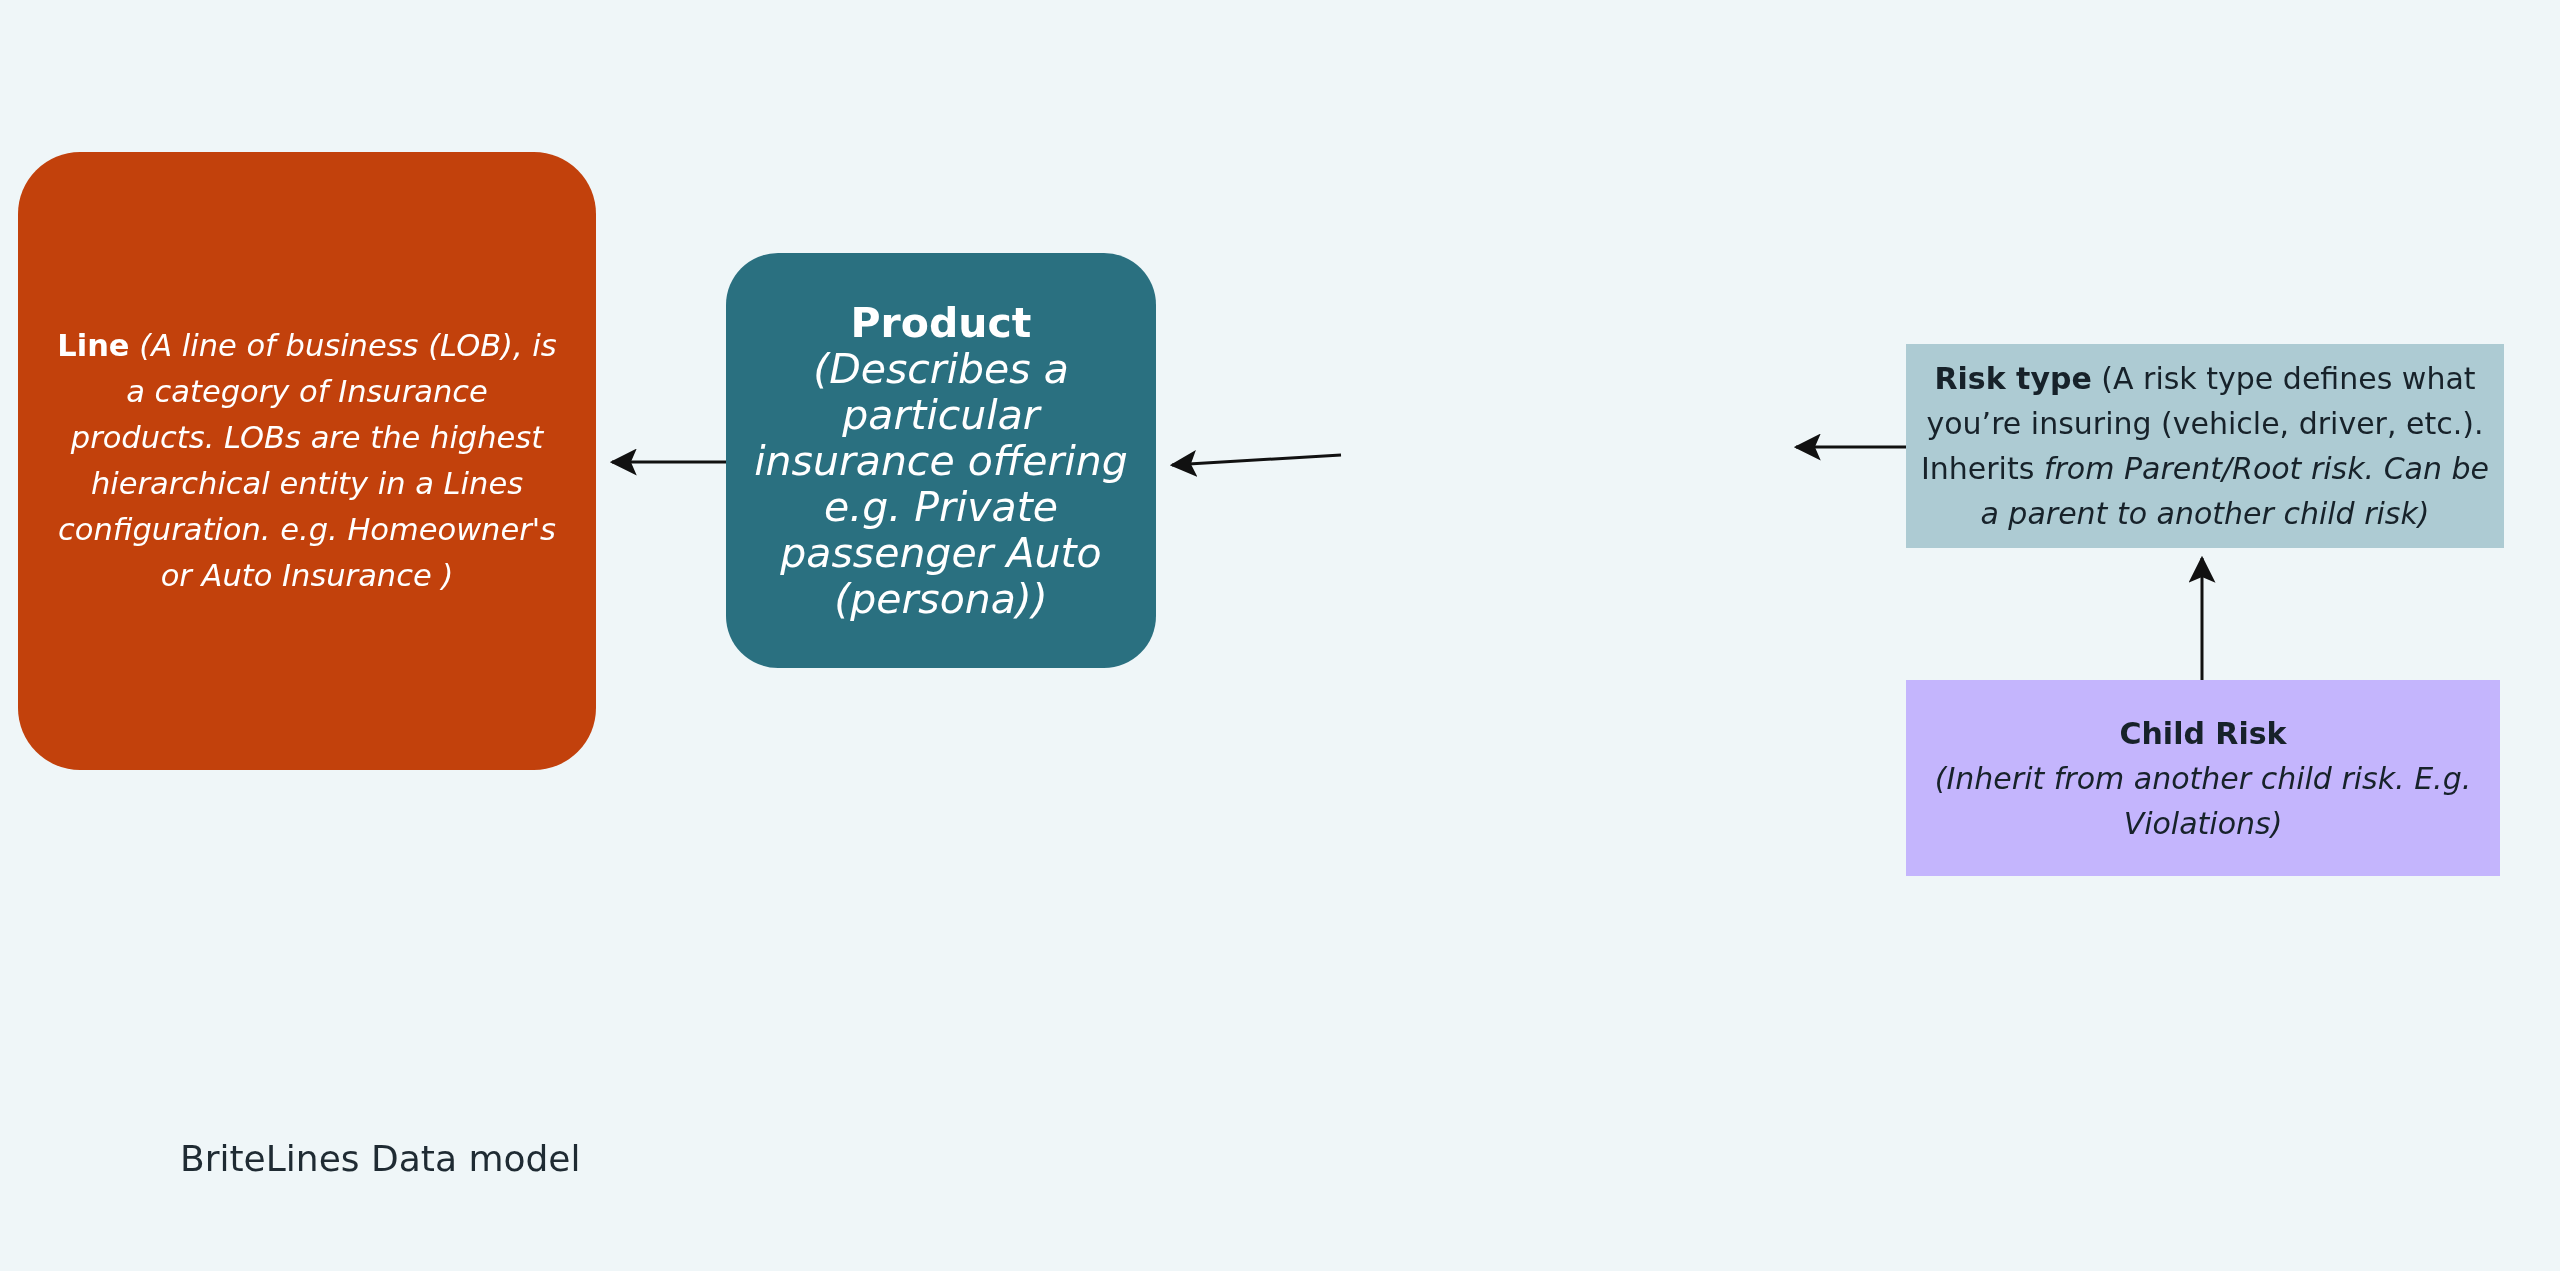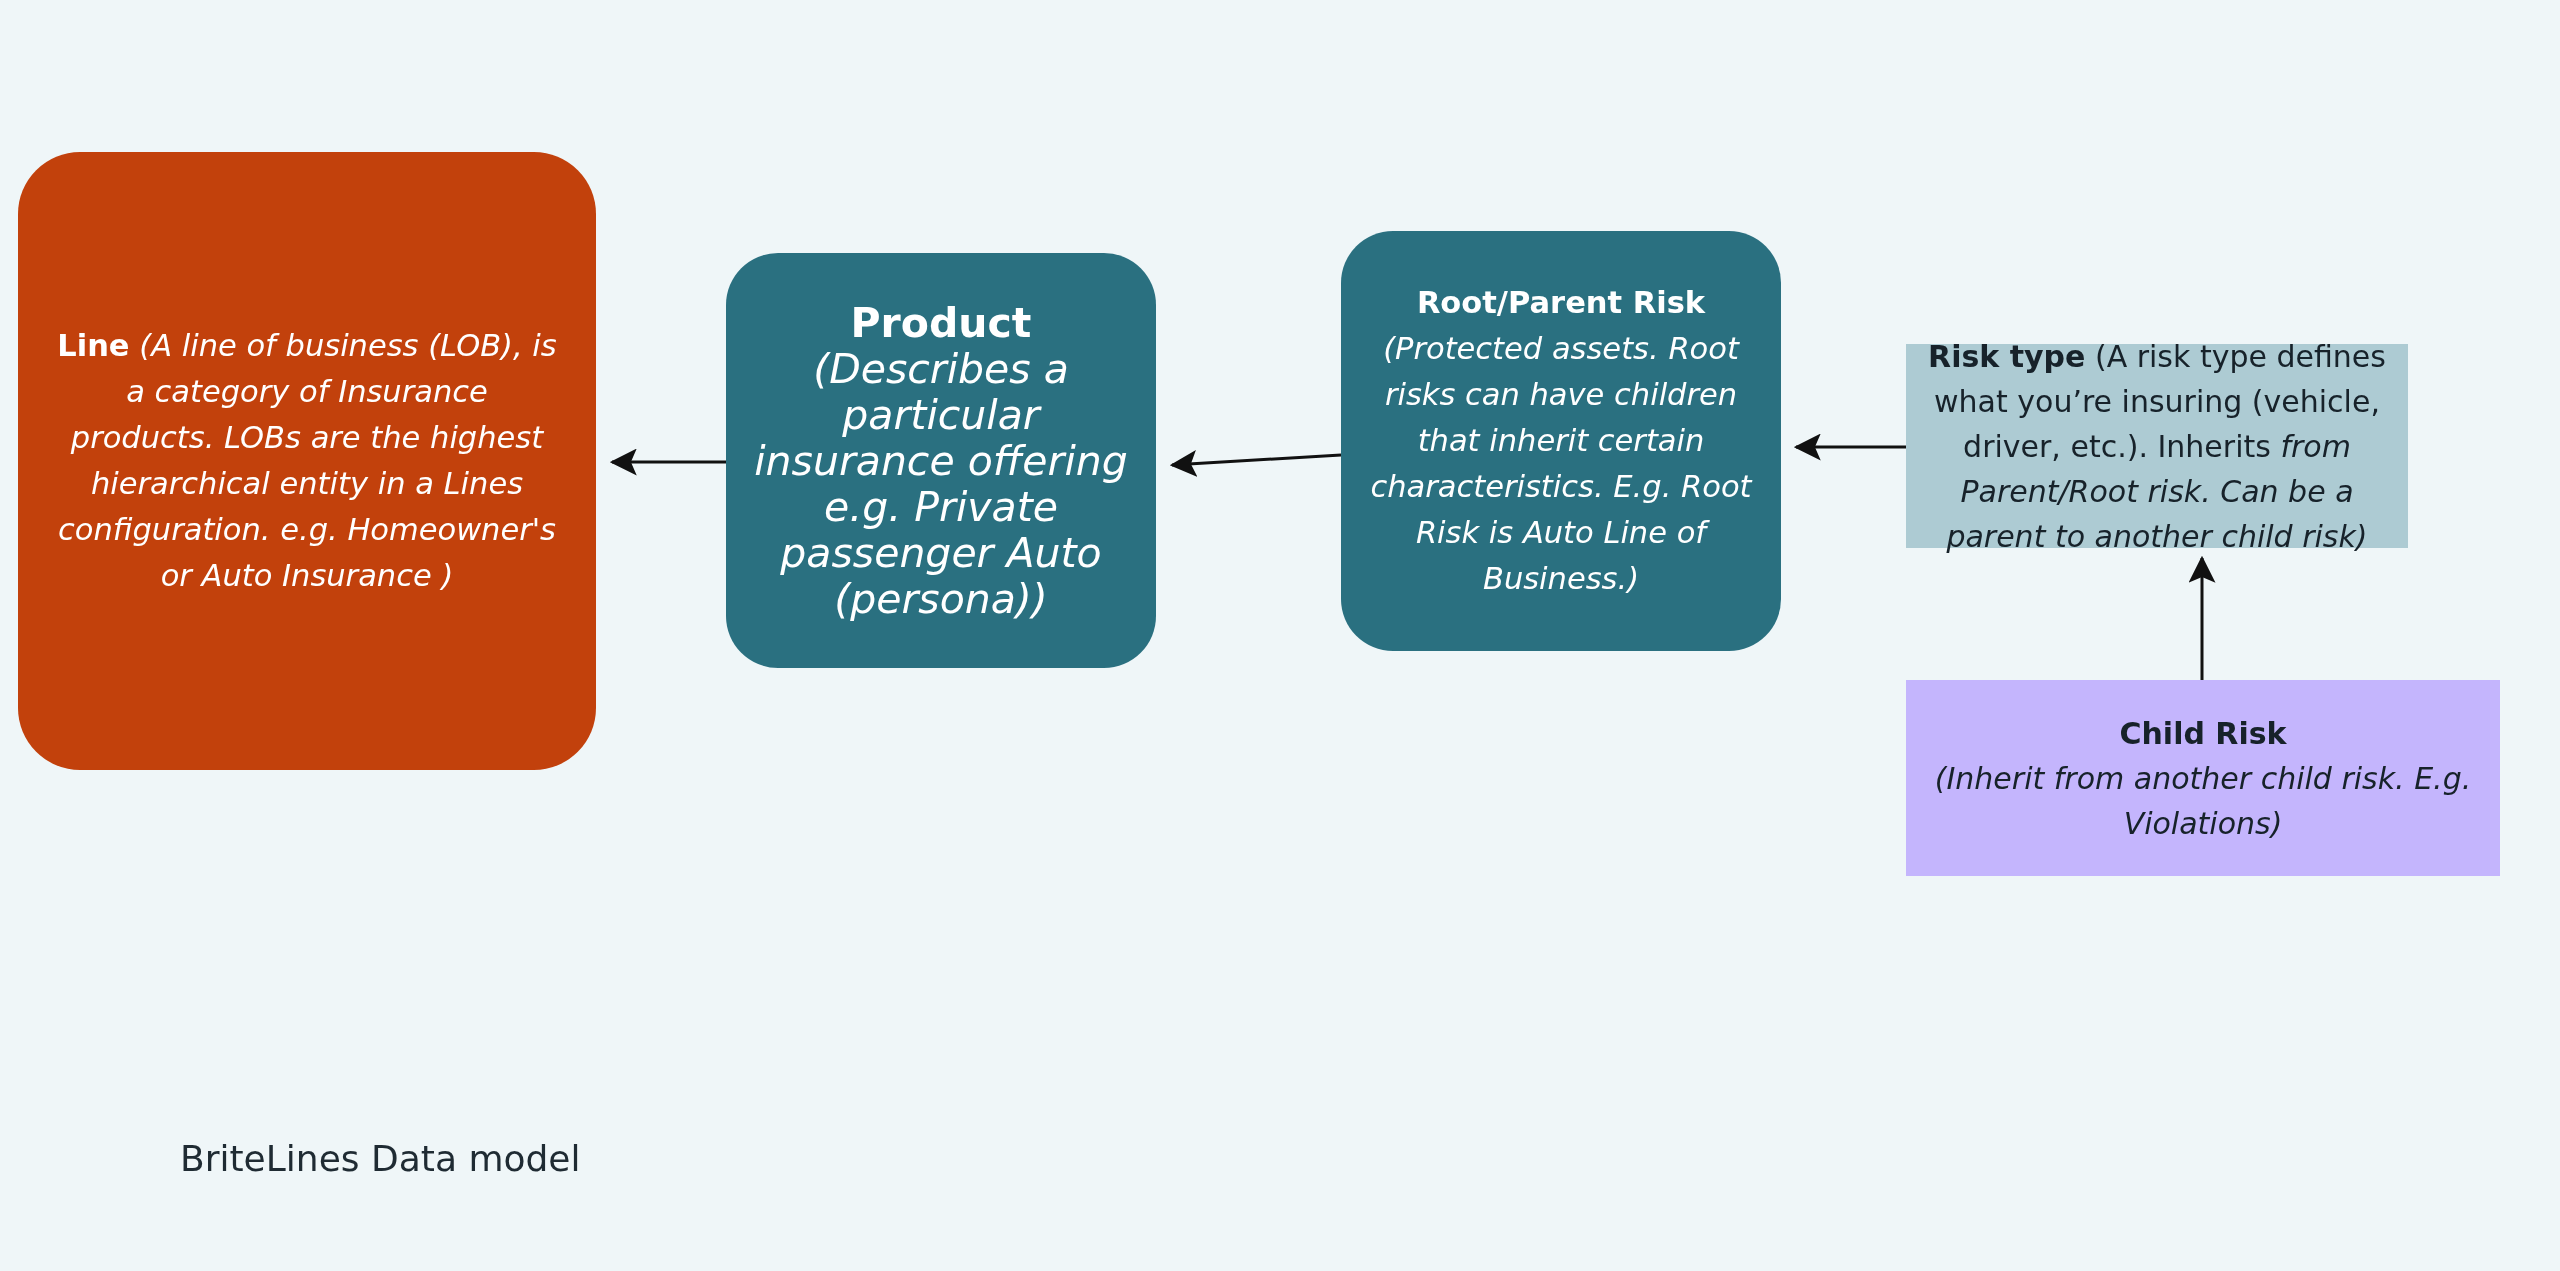--- a/index.html
+++ b/index.html
@@ -87,21 +87,21 @@
     font-size: 30.5px;
     line-height: 46px;
     font-style: italic;
     padding: 0 18px;
   }
 
   
   #node-risk-type {
     left: 1906px;
     top: 344px;
-    width: 502px;
+    width: 598px;
     height: 204px;
     background: #adcbd3;
     border-radius: 0;
     color: #17222a;
   }
   #node-risk-type .txt {
     font-size: 30px;
     line-height: 45px;
     font-style: normal;
     padding: 0 14px;
@@ -169,23 +169,20 @@
   </svg>
 
   <div class="node" id="node-line">
     <span class="txt"><span class="b">Line</span> <span class="i">(A line of business (LOB), is a category of Insurance products. LOBs are the highest hierarchical entity in a Lines configuration. e.g. Homeowner's or Auto Insurance )</span></span>
   </div>
 
   <div class="node" id="node-product">
     <span class="txt"><span class="b">Product</span> <span class="i">(Describes a particular insurance offering e.g. Private passenger Auto (persona))</span></span>
   </div>
 
-  <div class="node" id="node-root-risk">
-    <span class="txt"><span class="b">Root/Parent Risk</span><br><span class="i">(Protected assets. Root risks can have children that inherit certain characteristics. E.g. Root Risk is Auto Line of Business.)</span></span>
-  </div>
 
   <div class="node" id="node-risk-type">
     <span class="txt"><span class="b">Risk type</span> <span class="n">(A risk type defines what you’re insuring (vehicle, driver, etc.). Inherits </span><span class="i">from Parent/Root risk. Can be a parent to another child risk)</span></span>
   </div>
 
   <div class="node" id="node-child-risk">
     <span class="txt"><span class="b">Child Risk</span><br><span class="i">(Inherit from another child risk. E.g. Violations)</span></span>
   </div>
 
   <div id="caption">BriteLines Data model</div>

